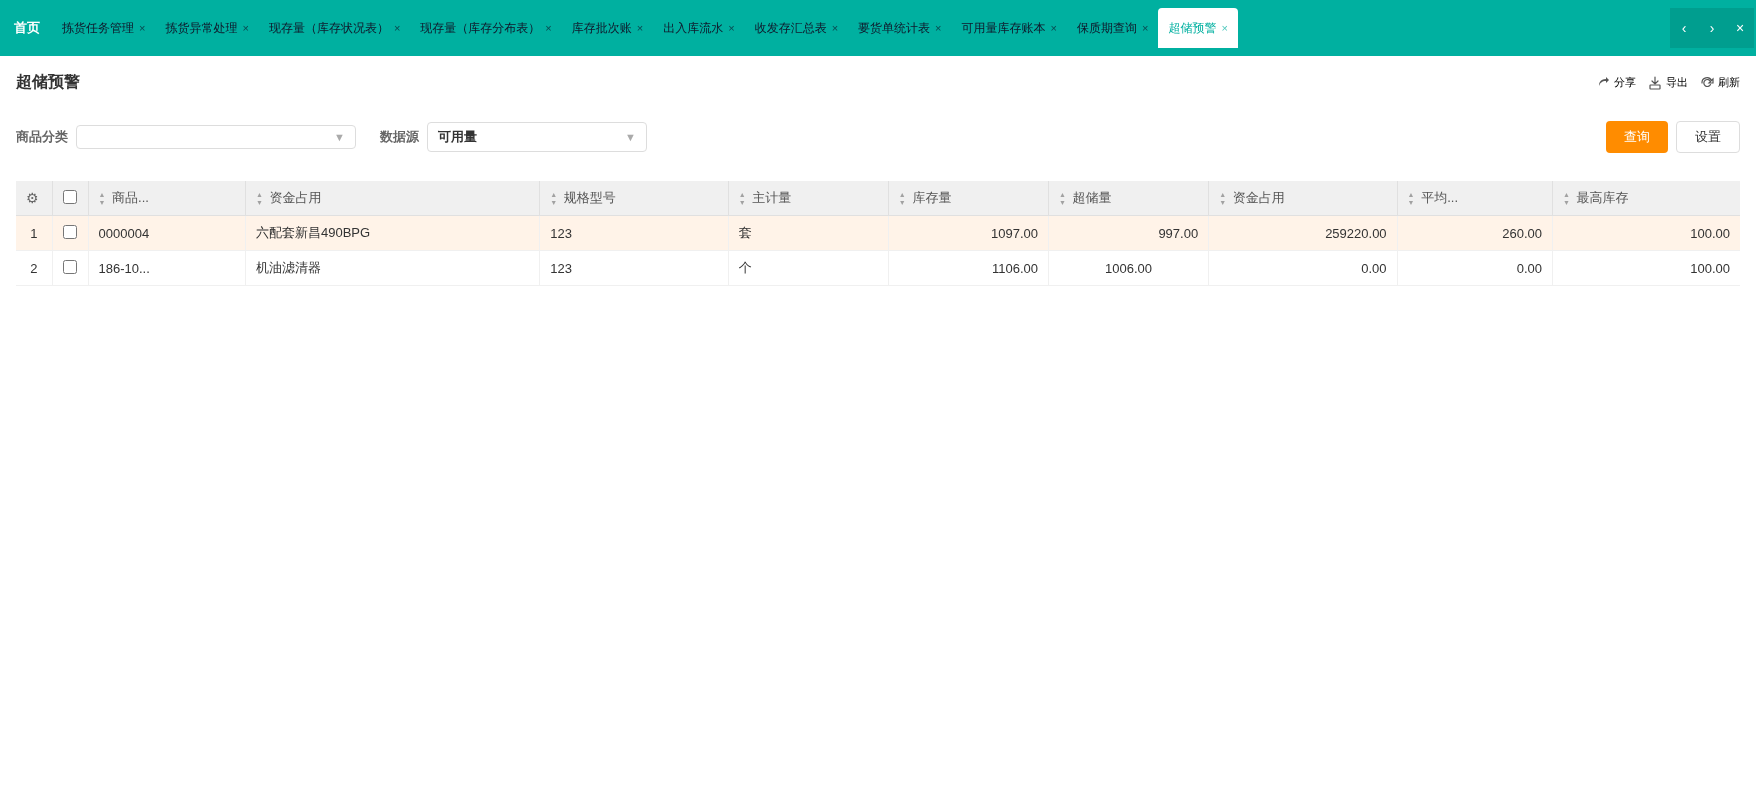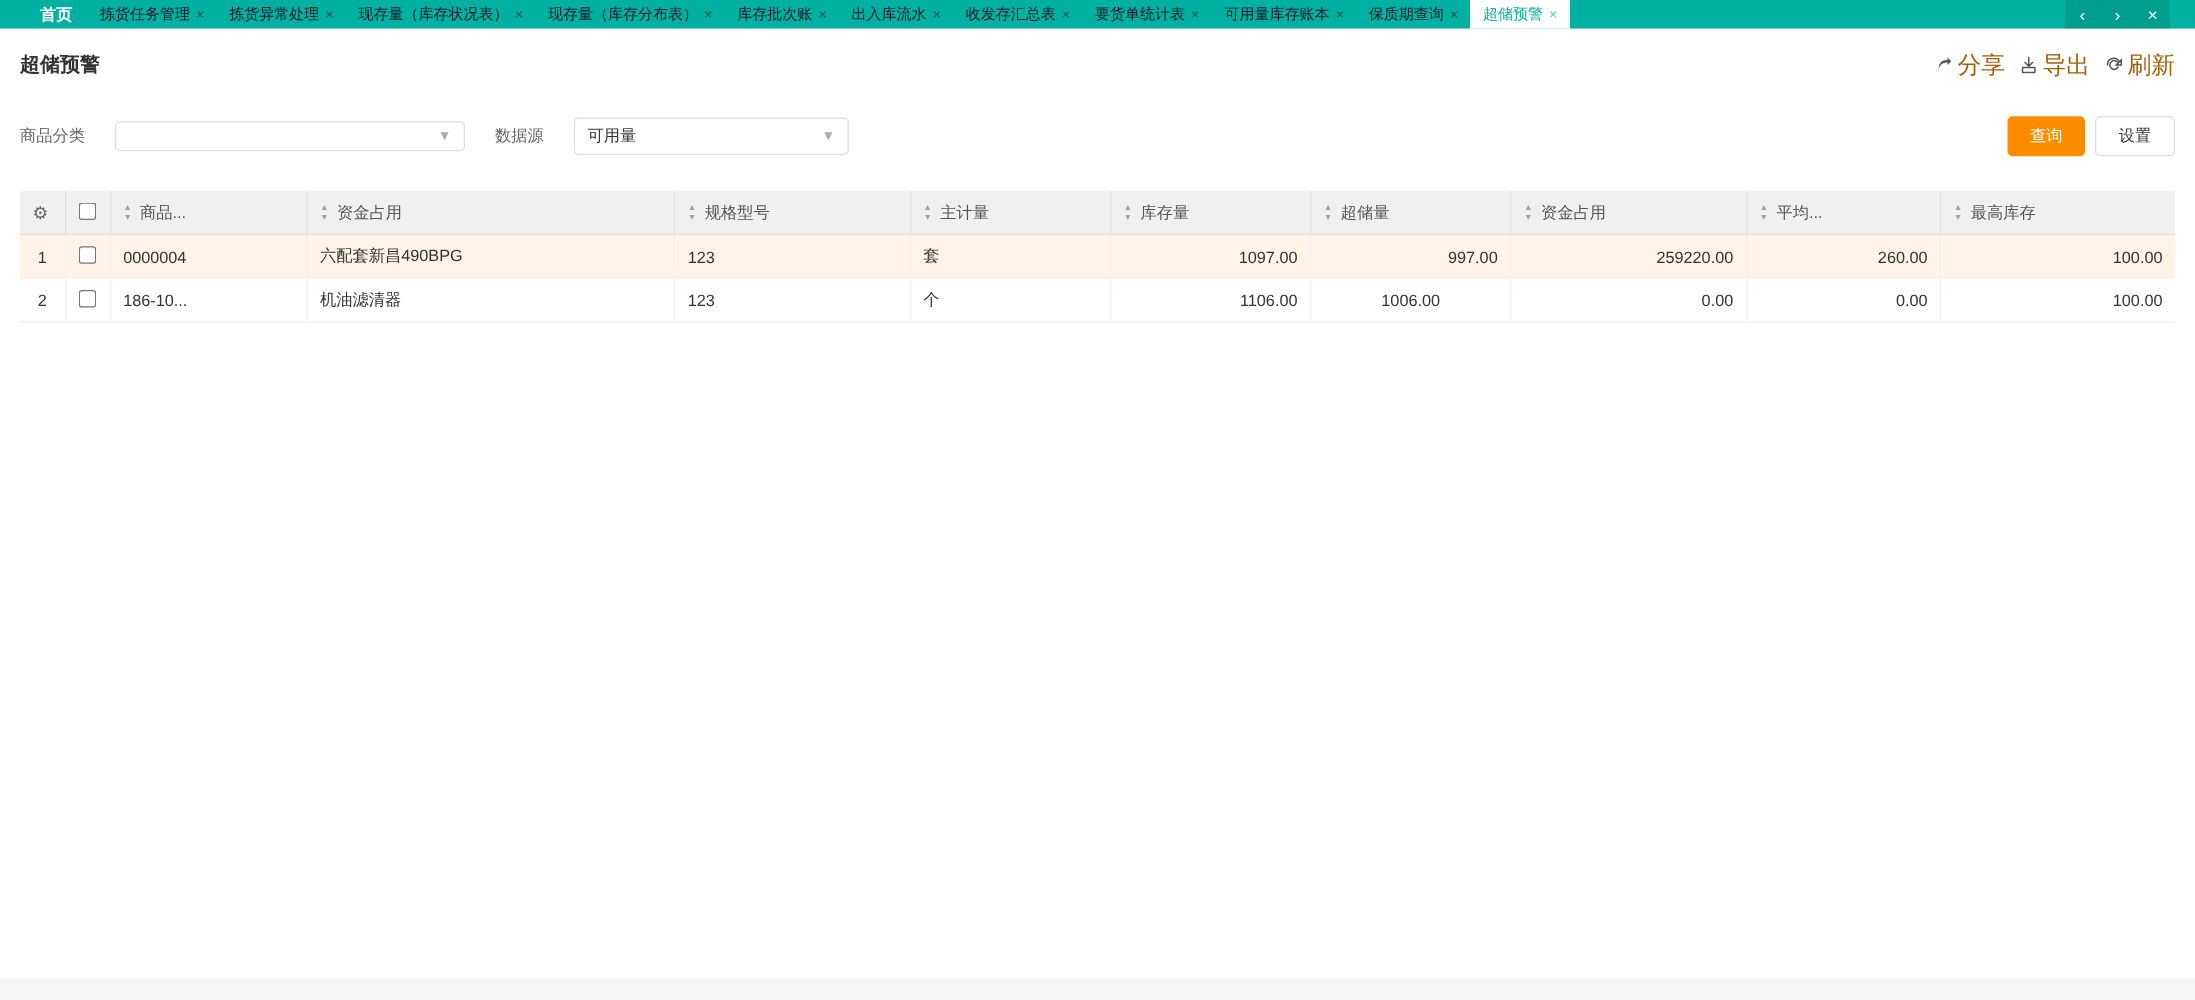--- a/index.html
+++ b/index.html
@@ -3,22 +3,22 @@
   <meta charset="utf-8">
   <style>
     * { box-sizing: border-box; margin: 0; padding: 0; }
     body { font-family: 'Microsoft YaHei', Arial, sans-serif; font-size: 13px; background: #f5f5f5; color: #333; }
 
     
     .top-nav {
       display: flex;
       align-items: center;
       background: #00b0a0;
-      height: 23px;
-      padding: 0 20px;
+      height: 56px;
+      padding: 0 2px;
       overflow: hidden;
       white-space: nowrap;
     }
     .top-nav .nav-item {
       display: inline-flex;
       align-items: center;
       padding: 0 10px;
       height: 40px;
       color: #0f172a;
       font-size: 12px;
@@ -77,37 +77,38 @@
     }
     .header-actions {
       display: flex;
       align-items: center;
       gap: 12px;
     }
     .action-link {
       display: flex;
       align-items: center;
       gap: 4px;
-      color: #a16207;
-      font-size: 19px;
+      color: #000000;
+      font-size: 11px;
       cursor: pointer;
     }
 
     
     .filter-bar {
       display: flex;
       align-items: center;
       gap: 24px;
       margin-bottom: 16px;
       padding: 12px 0;
     }
     .filter-group {
       display: flex;
       align-items: center;
-      gap: 24px;
+      gap: 8px;
+      font-weight: bold;
     }
     .filter-label {
       color: #666;
       font-size: 13px;
       white-space: nowrap;
     }
     .filter-select {
       display: flex;
       align-items: center;
       border: 1px solid #ddd;

